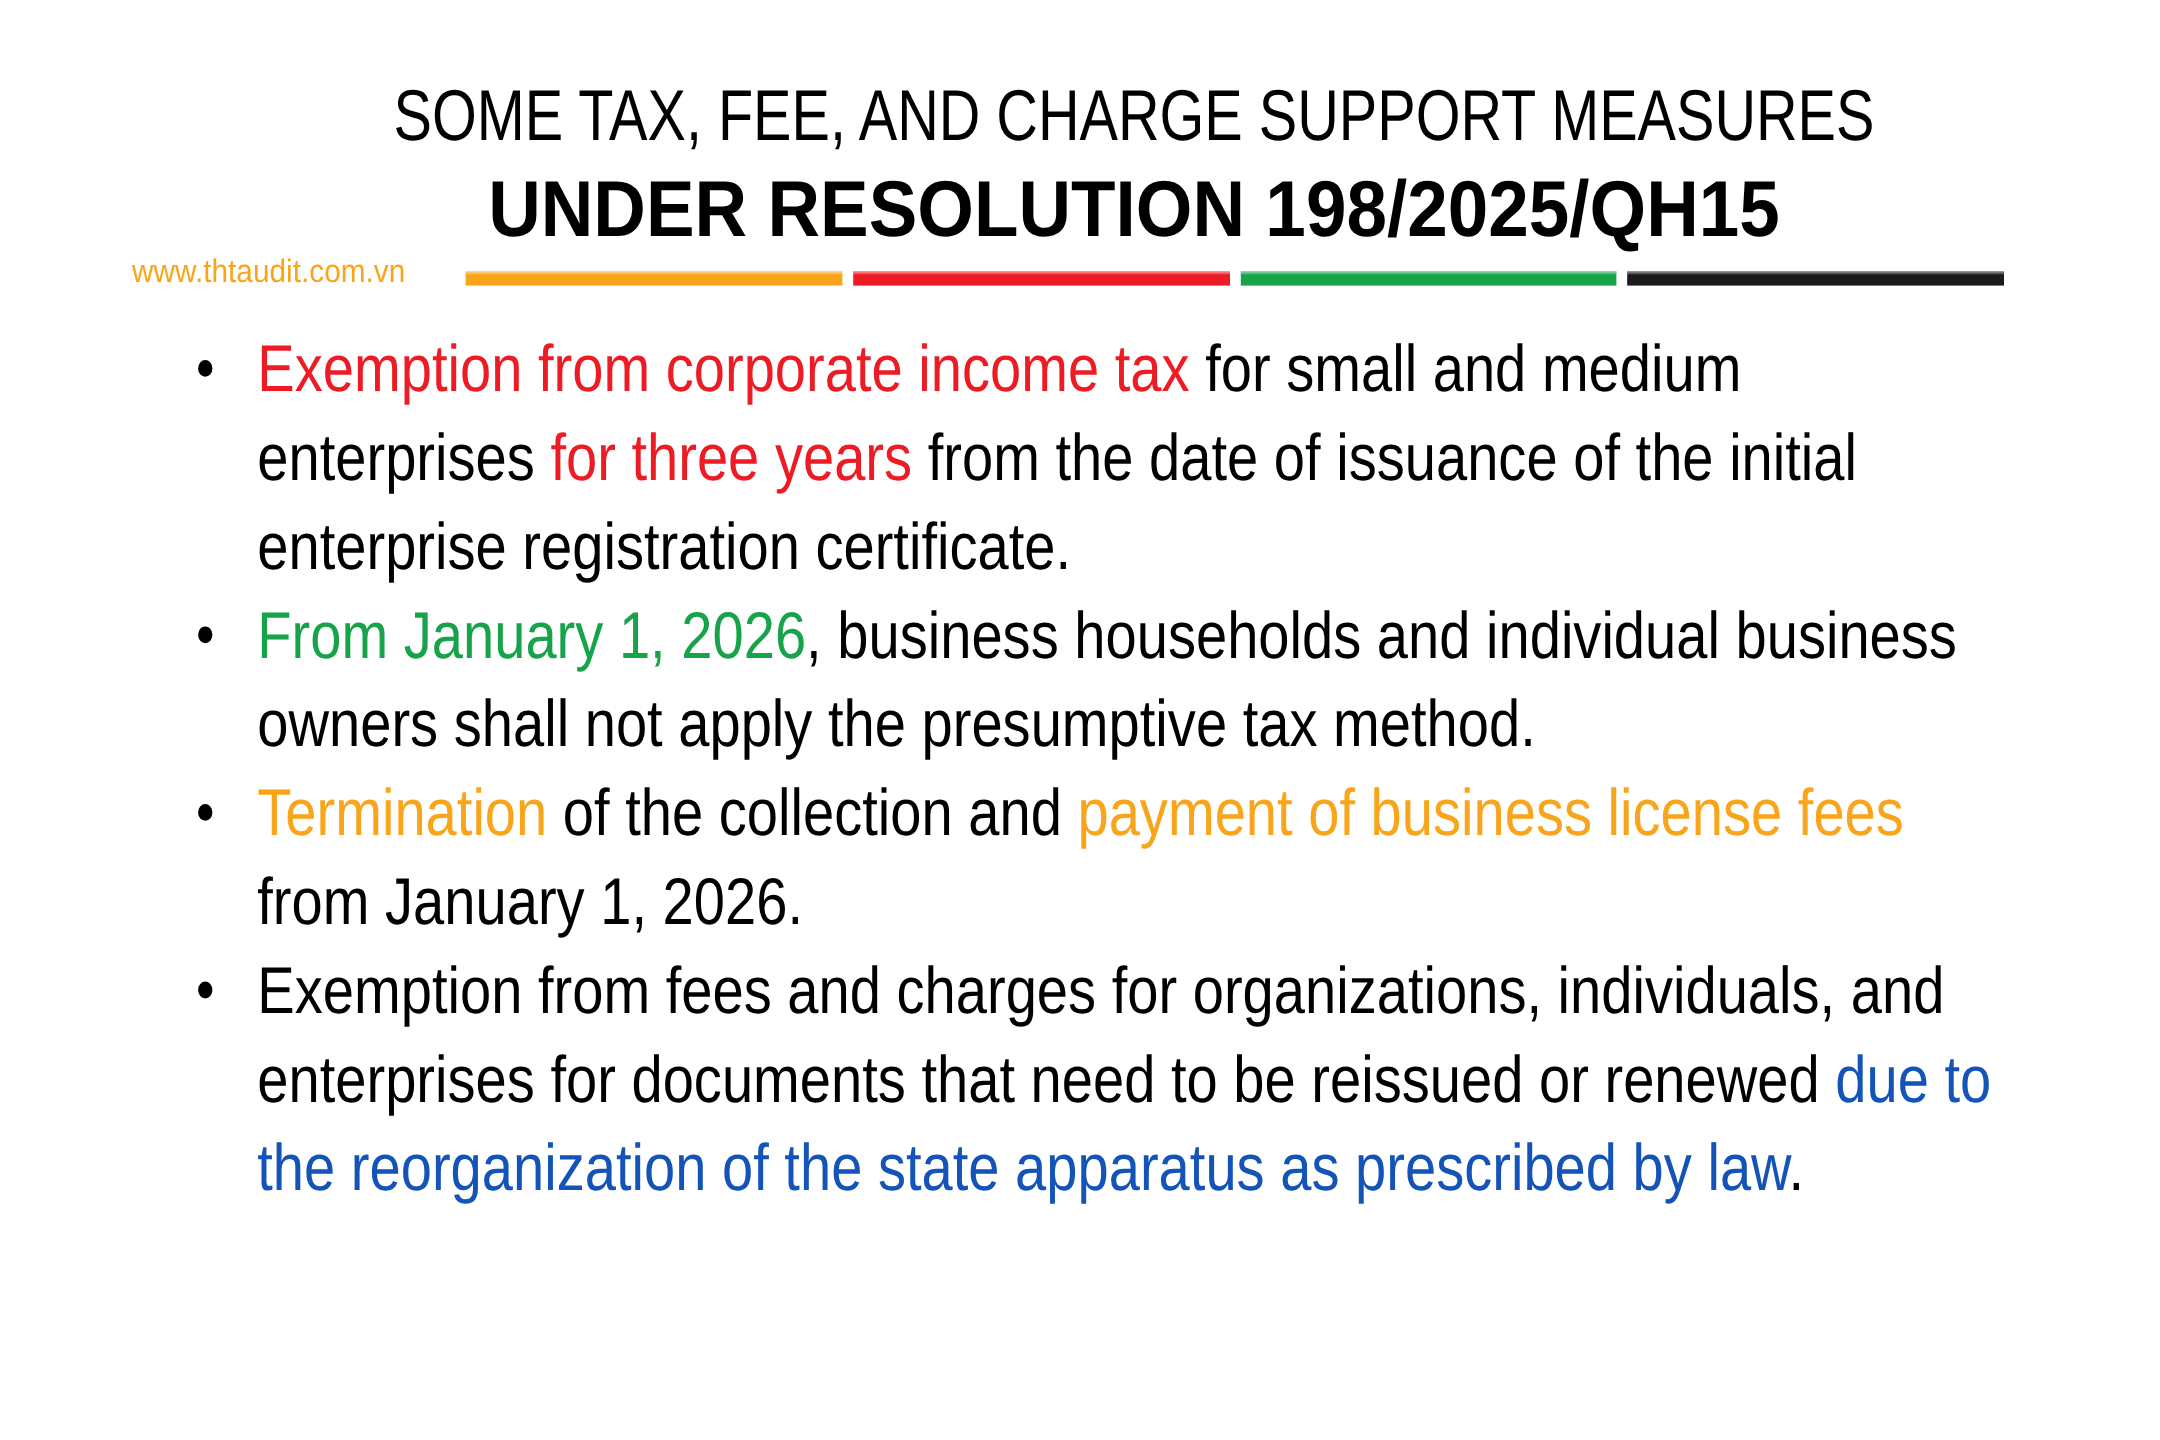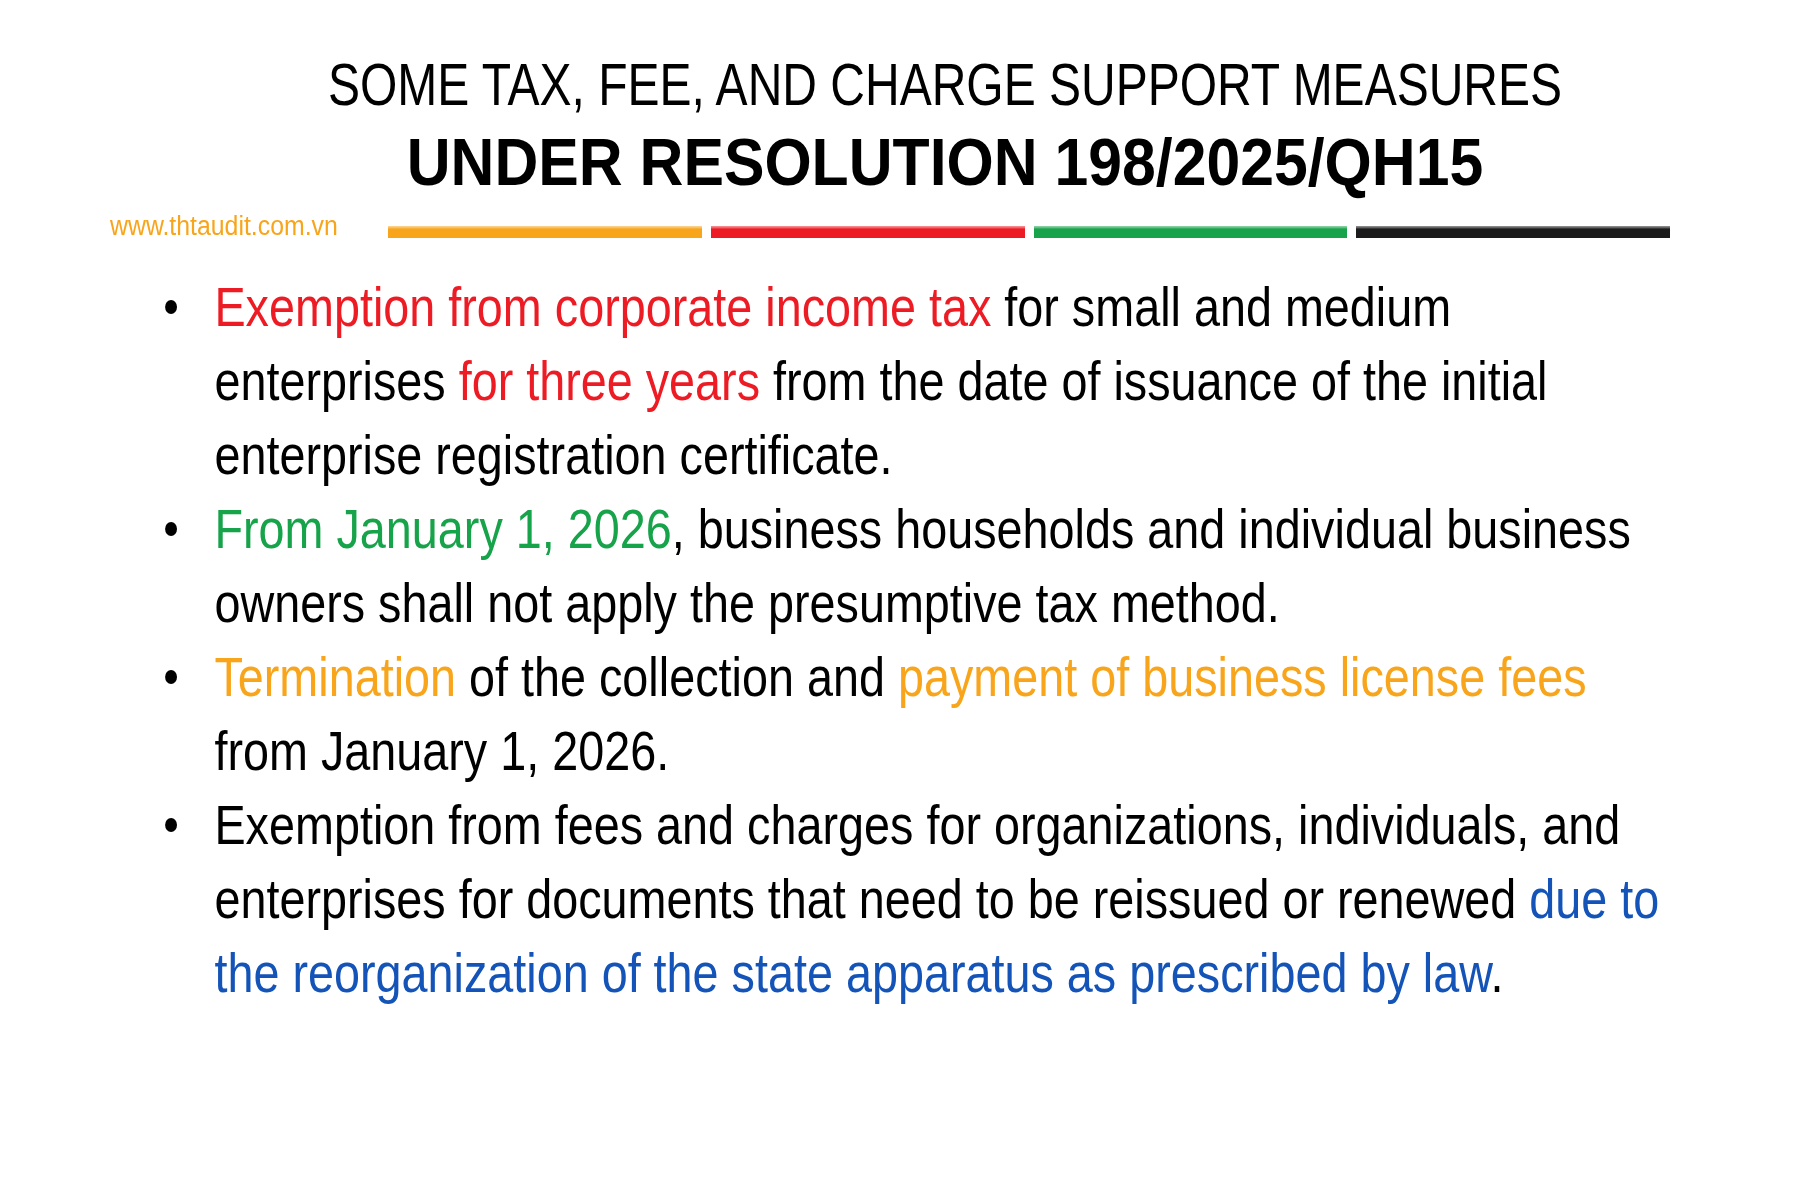--- a/index.html
+++ b/index.html
@@ -13,21 +13,21 @@
     font-family: "Liberation Sans", "DejaVu Sans", sans-serif;
     position: relative;
     overflow: hidden;
   }
 
   
   .header {
     position: absolute;
     left: 90px;
     right: 0;
-    top: 0;
+    top: 12px;
     height: 210px;
   }
   .slide-title {
     position: absolute;
     left: 0;
     right: 0;
     top: 50px;
     text-align: center;
     font-size: 60px;
     font-weight: 400;

